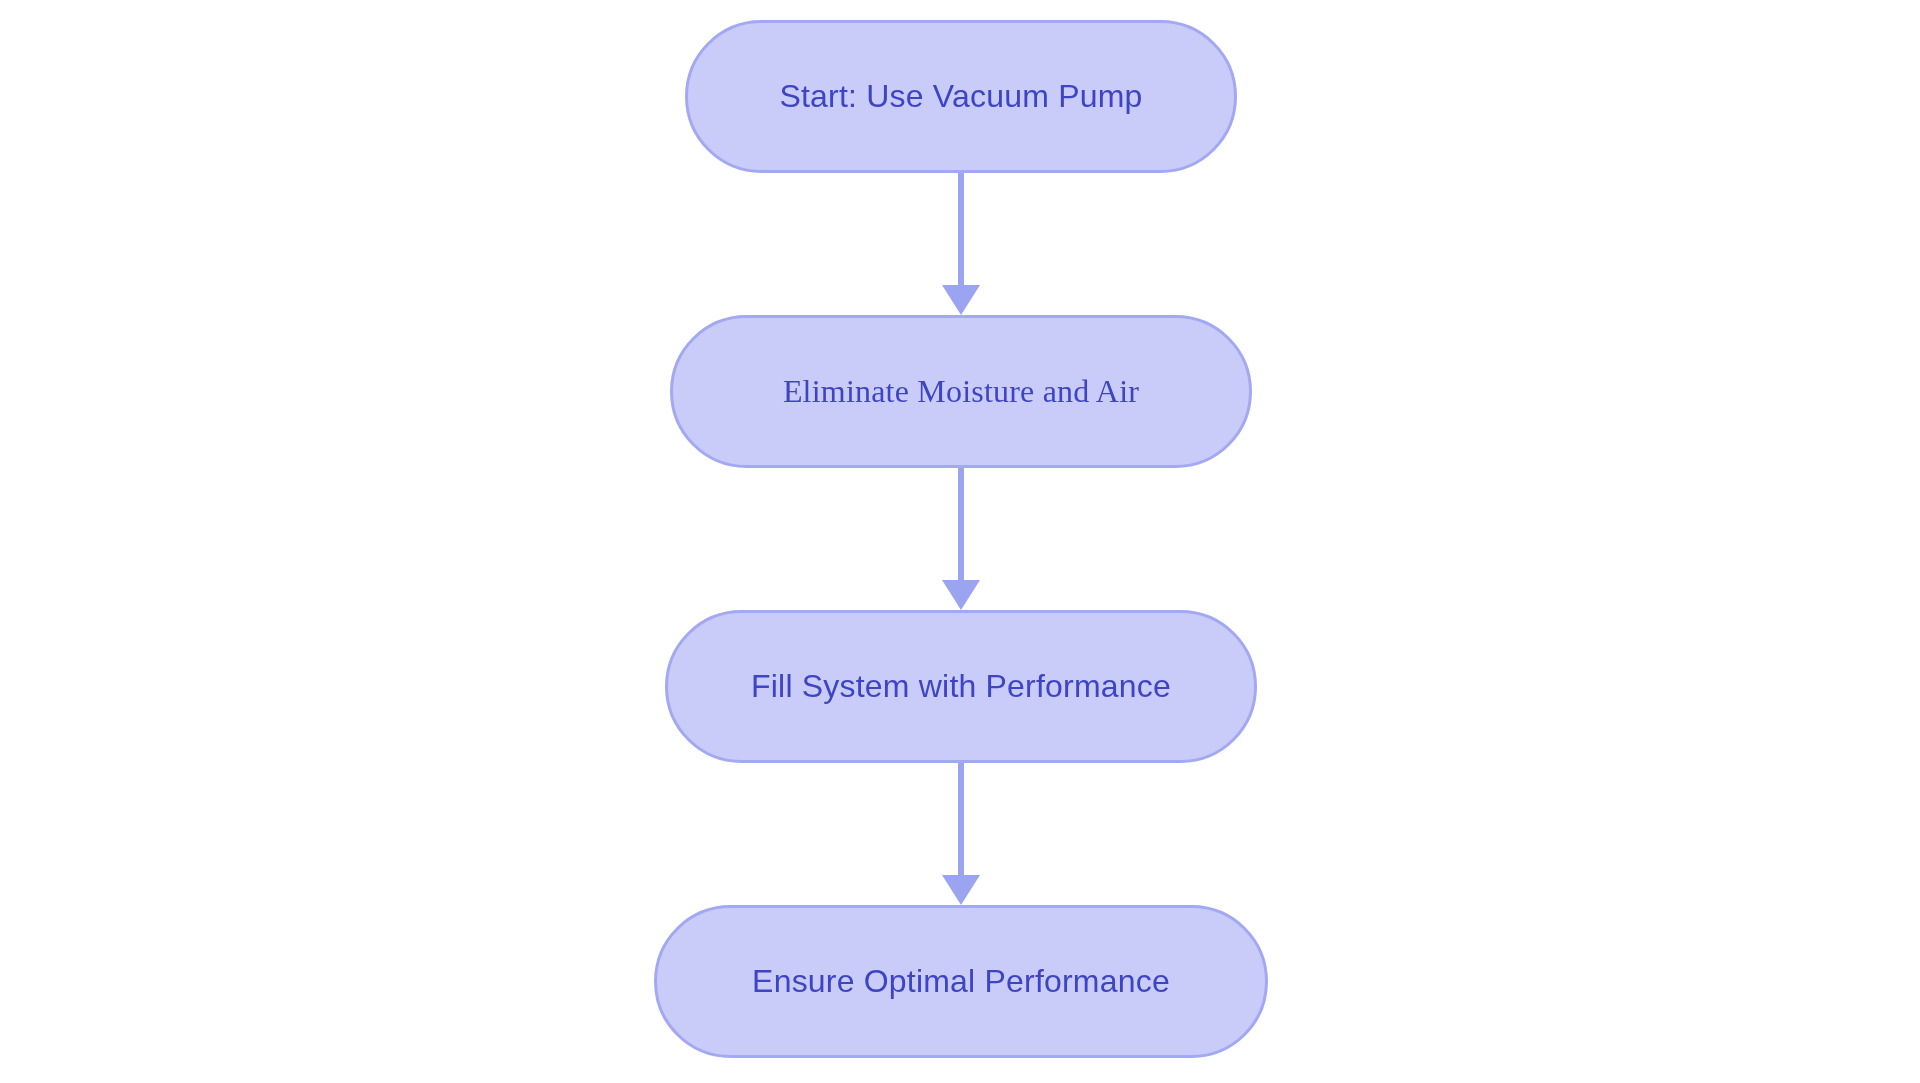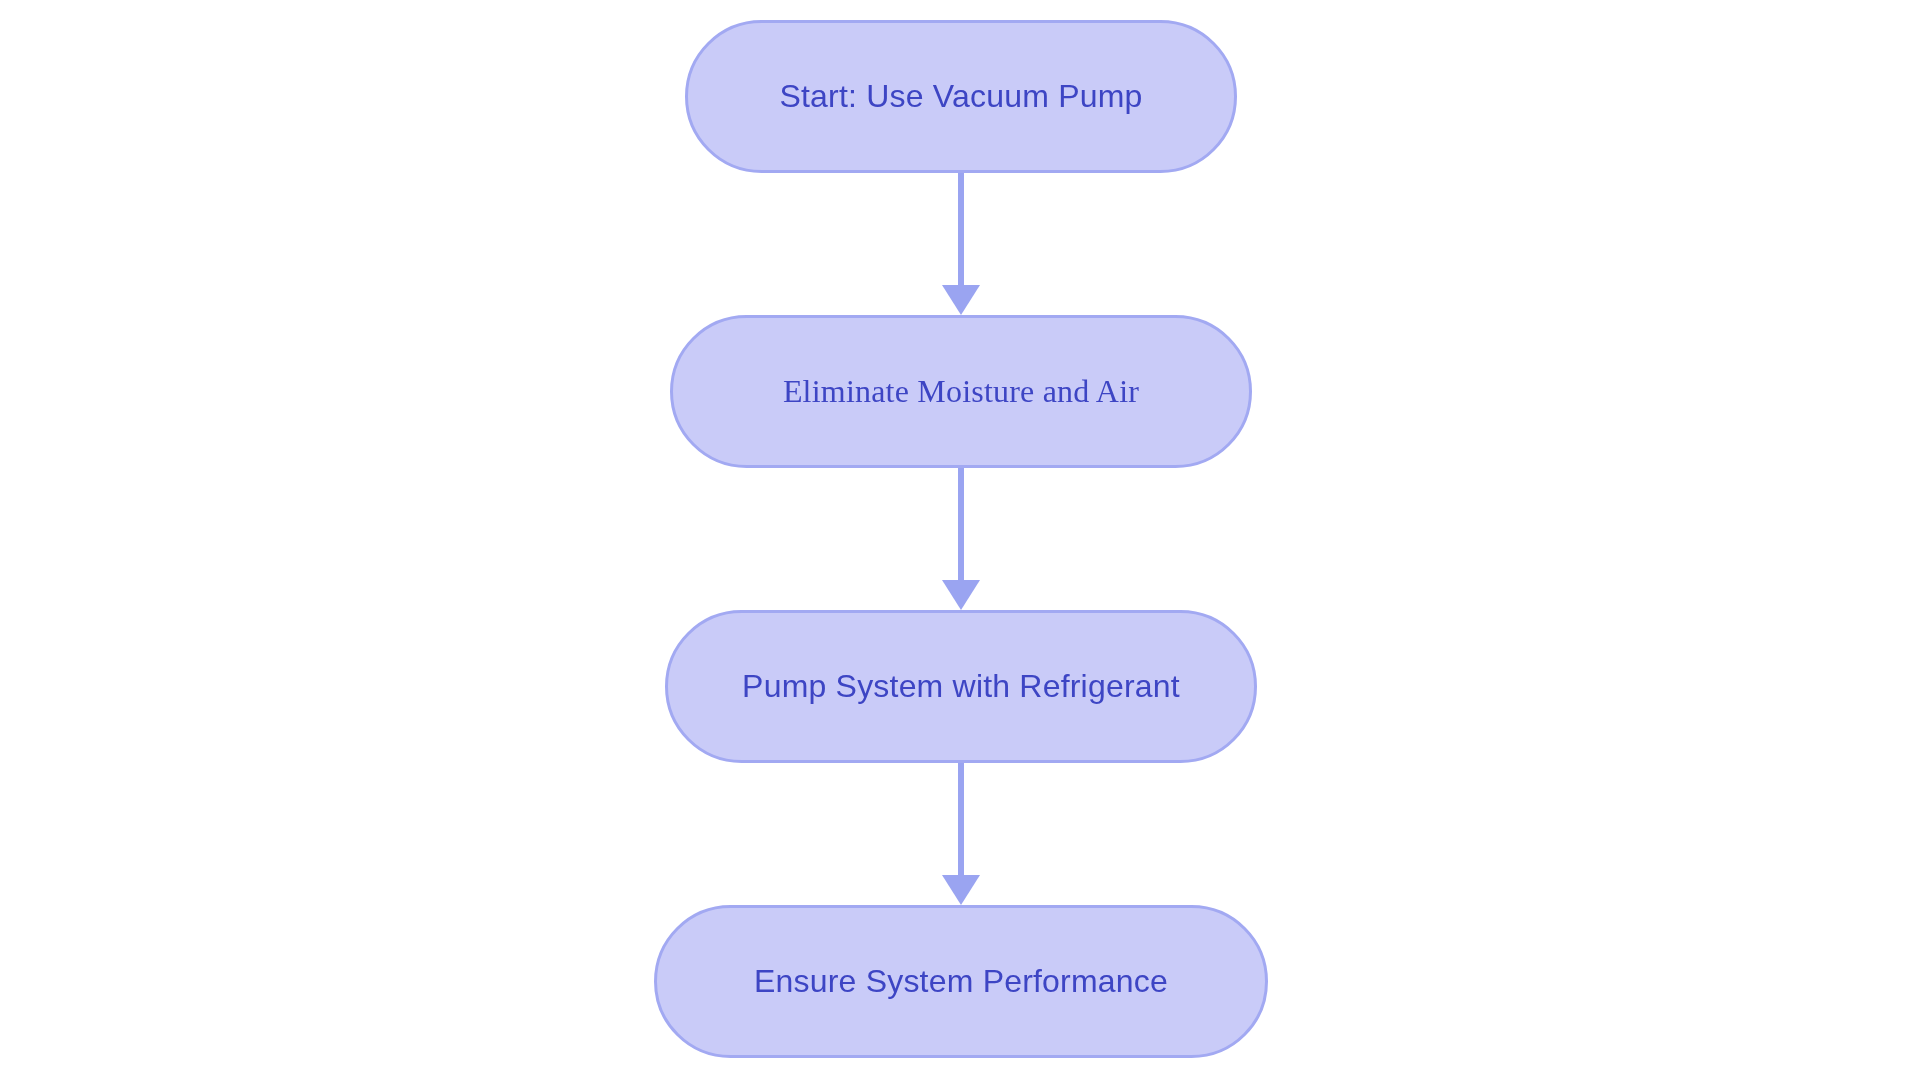--- a/index.html
+++ b/index.html
@@ -65,25 +65,25 @@
   <div class="node" style="left:670px; top:315px; width:582px;font-family:Liberation Serif, serif;">
     <span class="node-label">Eliminate Moisture and Air</span>
   </div>
 
   <div>
     <div class="arrow-line" style="left:958px; top:468px; height:112px;"></div>
     <div class="arrow-head" style="left:942px; top:580px;"></div>
   </div>
 
   <div class="node" style="left:665px; top:610px; width:592px;">
-    <span class="node-label">Pump System with Refrigerant</span>
+    <span class="node-label">Fill System with Performance</span>
   </div>
 
   <div>
     <div class="arrow-line" style="left:958px; top:763px; height:112px;"></div>
     <div class="arrow-head" style="left:942px; top:875px;"></div>
   </div>
 
   <div class="node" style="left:654px; top:905px; width:614px;">
-    <span class="node-label">Ensure System Performance</span>
+    <span class="node-label">Ensure Optimal Performance</span>
   </div>
 
 </div>
 
 </body></html>

